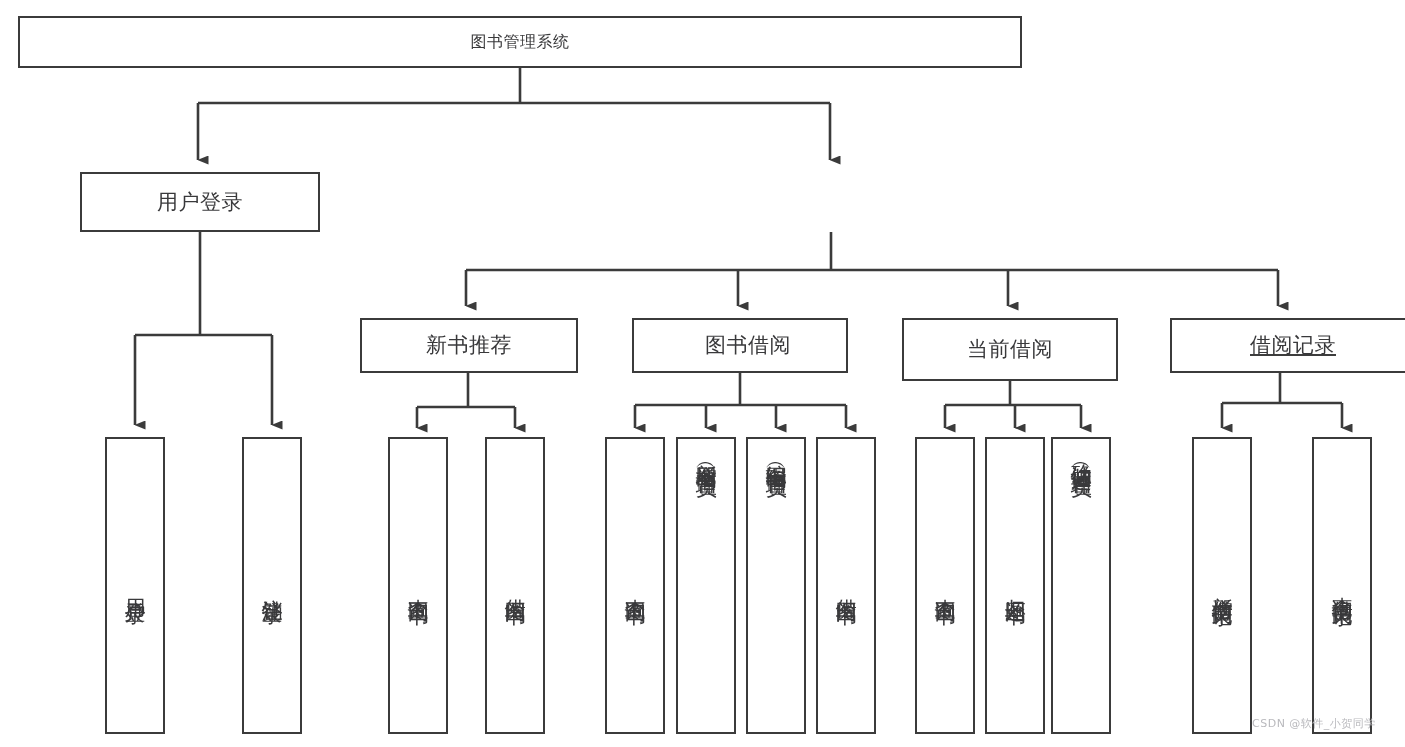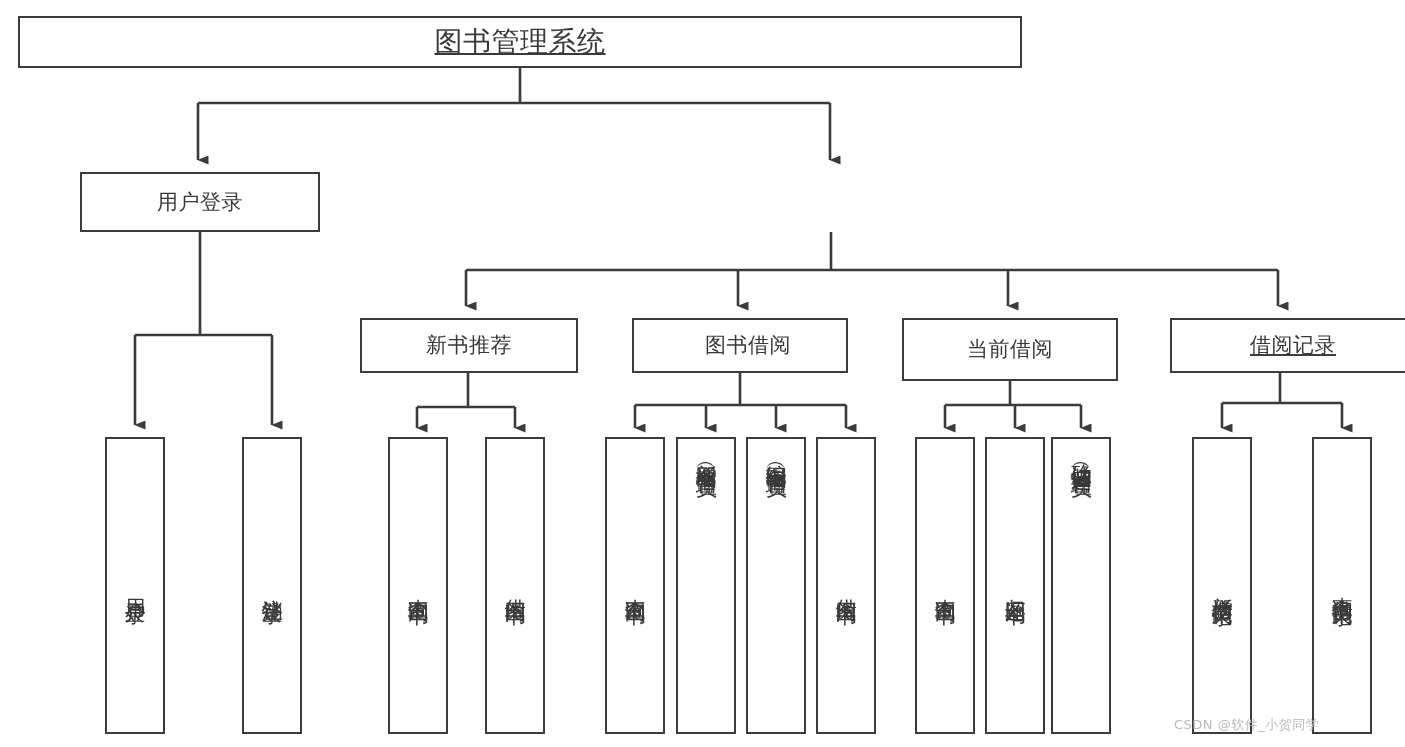--- a/index.html
+++ b/index.html
@@ -36,21 +36,21 @@
   }
   .node-label {
     font-size: 21px;
     line-height: 1.15;
     letter-spacing: 0.5px;
     white-space: nowrap;
     color: #39393b;
   }
   
   #node-root { left: 18px; top: 16px; width: 1004px; height: 52px; }
-  #node-root .node-label { font-size: 28px; text-decoration: underline; }
+  #node-root .node-label { font-size: 16px; }
 
   
   #node-user-login  { left: 80px;  top: 172px; width: 240px; height: 60px; }
   #node-book-manage { left: 712px; top: 172px; width: 238px; height: 60px; }
 
   
   #node-new-book-rec { left: 360px;  top: 318px; width: 218px; height: 55px; text-align: right; }
   #node-book-borrow  { left: 632px;  top: 318px; width: 216px; height: 55px; padding-left: 16px; }
   #node-current-loan { left: 902px;  top: 318px; width: 216px; height: 63px; }
   #node-loan-record  { left: 1170px; top: 318px; width: 246px; height: 55px; text-decoration: underline; }
@@ -89,23 +89,23 @@
   #leaf-bb-edit       { left: 746px; }
   #leaf-bb-borrow     { left: 816px; }
   #leaf-cl-query      { left: 915px; }
   #leaf-cl-return     { left: 985px; }
   #leaf-cl-confirm    { left: 1051px; }
   #leaf-lr-add        { left: 1192px; }
   #leaf-lr-query      { left: 1312px; }
 
   #watermark {
     position: absolute;
-    left: 1174px;
+    left: 1252px;
     top: 716px;
-    font-size: 13px;
+    font-size: 11px;
     color: #b9b9bd;
     white-space: nowrap;
     letter-spacing: 0.5px;
   }
 </style>
 </head>
 <body>
 
 <div id="diagram-root">
 

